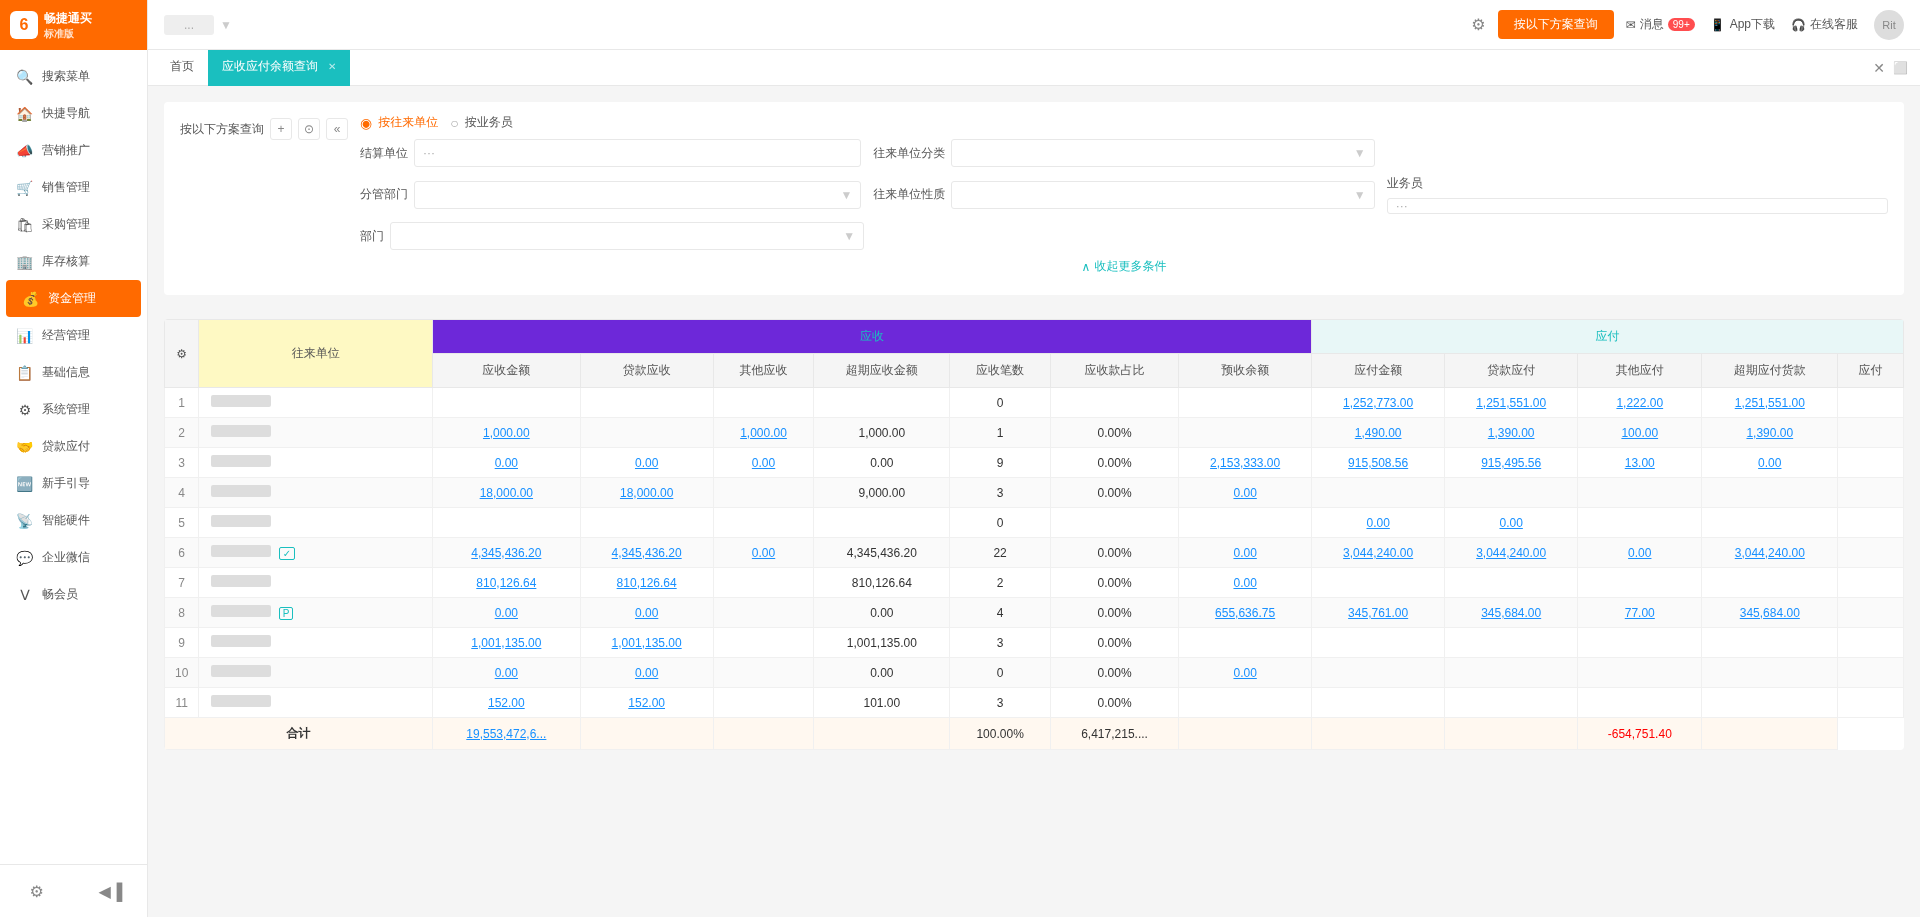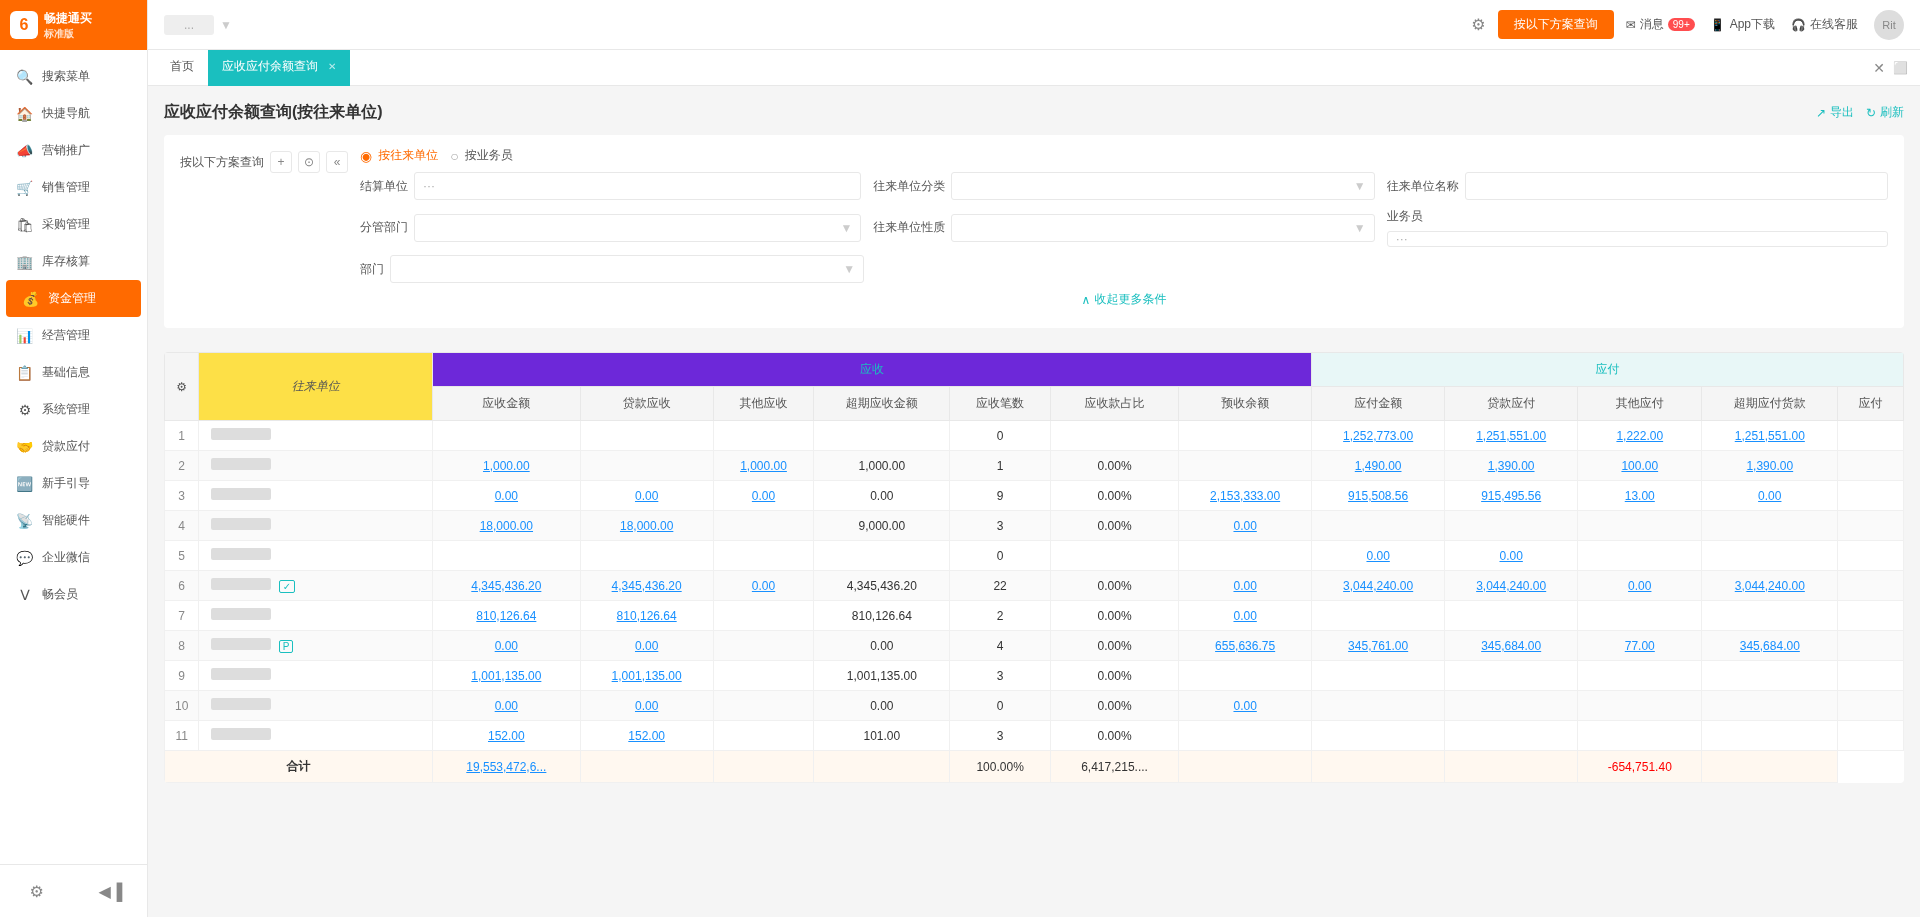--- a/index.html
+++ b/index.html
@@ -266,33 +266,20 @@
   </div>
   <div class="tabbar-right">
     <span class="tabbar-close-btn">✕</span>
     <span class="tabbar-expand-btn">⬜</span>
   </div>
 </div>
 
 <div class="main">
   <div class="page-content">
 
-    <div class="page-header">
-      <h2 class="page-title">应收应付余额查询(按往来单位)</h2>
-      <div class="page-actions">
-        <div class="page-action-btn">
-          <span>↗</span>
-          <span>导出</span>
-        </div>
-        <div class="page-action-btn">
-          <span>↻</span>
-          <span>刷新</span>
-        </div>
-      </div>
-    </div>
 
     <div style="display:flex;gap:12px;margin-bottom:12px;">
 
       <div class="filter-section" style="flex:1;">
 
         <div style="display:flex;align-items:flex-start;gap:12px;margin-bottom:8px;">
           <div style="display:flex;align-items:center;gap:6px;white-space:nowrap;padding-top:4px;">
             <span style="font-size:12px;color:#555;">按以下方案查询</span>
             <div class="filter-icon-btn">+</div>
             <div class="filter-icon-btn">⊙</div>
@@ -318,26 +305,20 @@
                   <span style="color:#aaa;">···</span>
                 </div>
               </div>
               <div style="display:flex;align-items:center;gap:6px;">
                 <span style="font-size:12px;color:#555;white-space:nowrap;">往来单位分类</span>
                 <div class="filter-field-input">
                   <span></span>
                   <span style="color:#ccc;">▼</span>
                 </div>
               </div>
-              <div style="display:flex;align-items:center;gap:6px;">
-                <span style="font-size:12px;color:#555;white-space:nowrap;">往来单位名称</span>
-                <div class="filter-field-input">
-                  <span></span>
-                </div>
-              </div>
             </div>
 
             <div style="display:grid;grid-template-columns:1fr 1fr 1fr;gap:12px;margin-bottom:8px;">
               <div style="display:flex;align-items:center;gap:6px;">
                 <span style="font-size:12px;color:#555;white-space:nowrap;">分管部门</span>
                 <div class="filter-field-input">
                   <span></span>
                   <span style="color:#ccc;">▼</span>
                 </div>
               </div>
@@ -376,21 +357,21 @@
 
     <div class="table-section">
       <div class="table-wrapper">
         <table class="data-table">
           <thead>
 
             <tr>
               <th rowspan="2" style="background:#f5f5f5;min-width:30px;">
                 <span>⚙</span>
               </th>
-              <th rowspan="2" style="background:#fde047;min-width:160px;font-style:italic;">往来单位</th>
+              <th rowspan="2" style="background:#fef9c3;min-width:160px;">往来单位</th>
               <th colspan="7" style="background:#6d28d9;color:#1abfbf;">应收</th>
               <th colspan="5" style="background:#e8f7f7;color:#1abfbf;">应付</th>
             </tr>
             <tr>
               <th>应收金额</th>
               <th>贷款应收</th>
               <th>其他应收</th>
               <th>超期应收金额</th>
               <th>应收笔数</th>
               <th>应收款占比</th>

